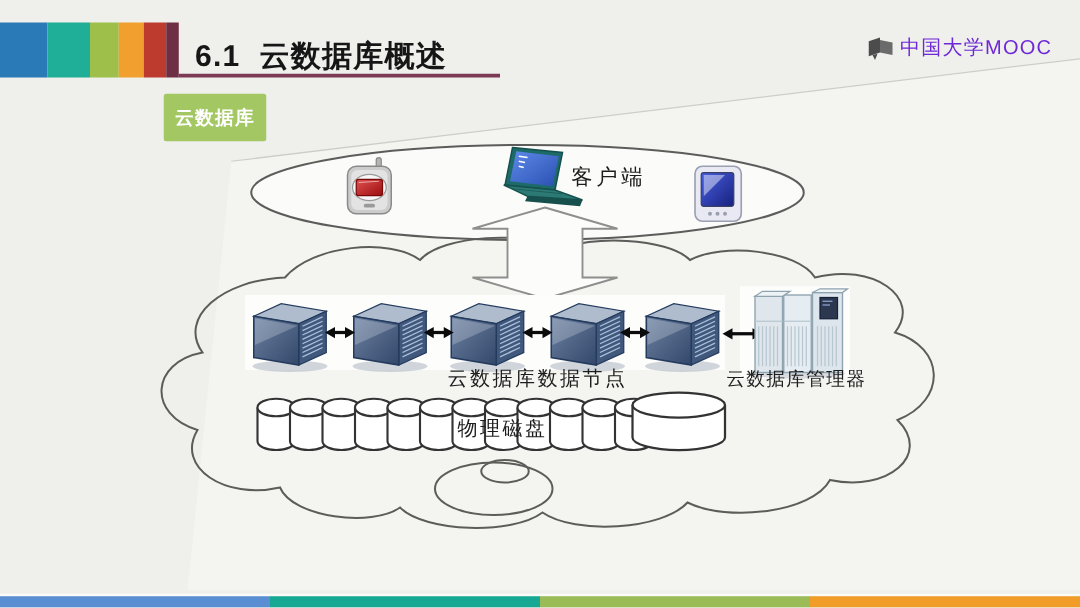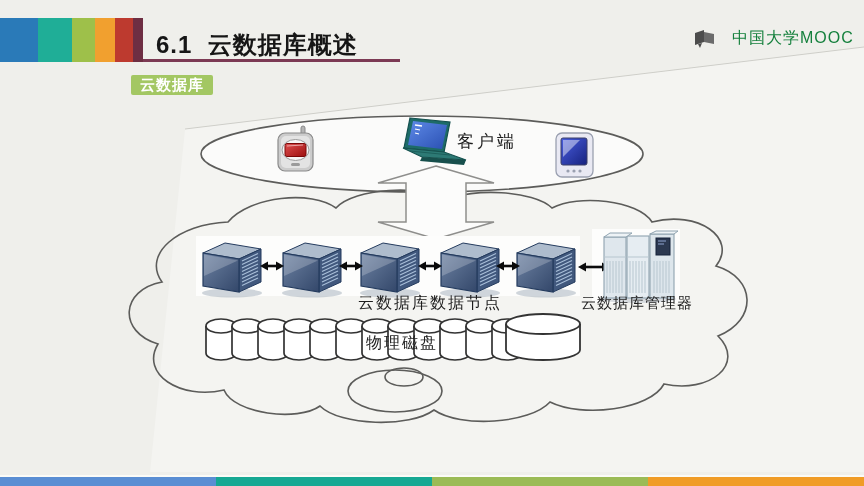--- a/index.html
+++ b/index.html
@@ -6,25 +6,25 @@
   body{width:864px;height:486px;position:relative;overflow:hidden;
        background:#efefeb;font-family:"Liberation Sans",sans-serif;}
   .abs{position:absolute;}
 
   
   #squares{top:18px;left:0;height:44px;display:flex;}
   #squares div{height:44px;}
   #page-title{left:156px;top:29px;font-size:24px;font-weight:bold;color:#161616;
               letter-spacing:1px;white-space:pre;}
   #title-underline{left:143px;top:59px;width:257px;height:3px;}
-  #section-badge{left:131px;top:75px;width:82px;height:20px;border-radius:2px;
+  #section-badge{left:131px;top:75px;width:82px;height:38px;border-radius:2px;
                  color:#ffffff;font-size:15px;font-weight:bold;display:flex;
                  align-items:center;justify-content:center;letter-spacing:1px;}
   #brand{left:694px;top:28px;display:flex;align-items:center;gap:4px;}
-  #brand-text{color:#15803d;font-size:16px;letter-spacing:1px;margin-left:12px;}
+  #brand-text{color:#6d28d9;font-size:16px;letter-spacing:1px;}
 
   
   #bar-highlight{left:0;top:475px;width:864px;height:2px;background:#fbfbf7;}
   #bottom-bar{left:0;top:477px;width:864px;height:9px;display:flex;}
   #bottom-bar div{height:9px;}
 
   
   #diagram{left:0;top:0;}
   text{font-family:"DejaVu Serif","Liberation Serif",serif;fill:#1d1d1d;}
 </style>

